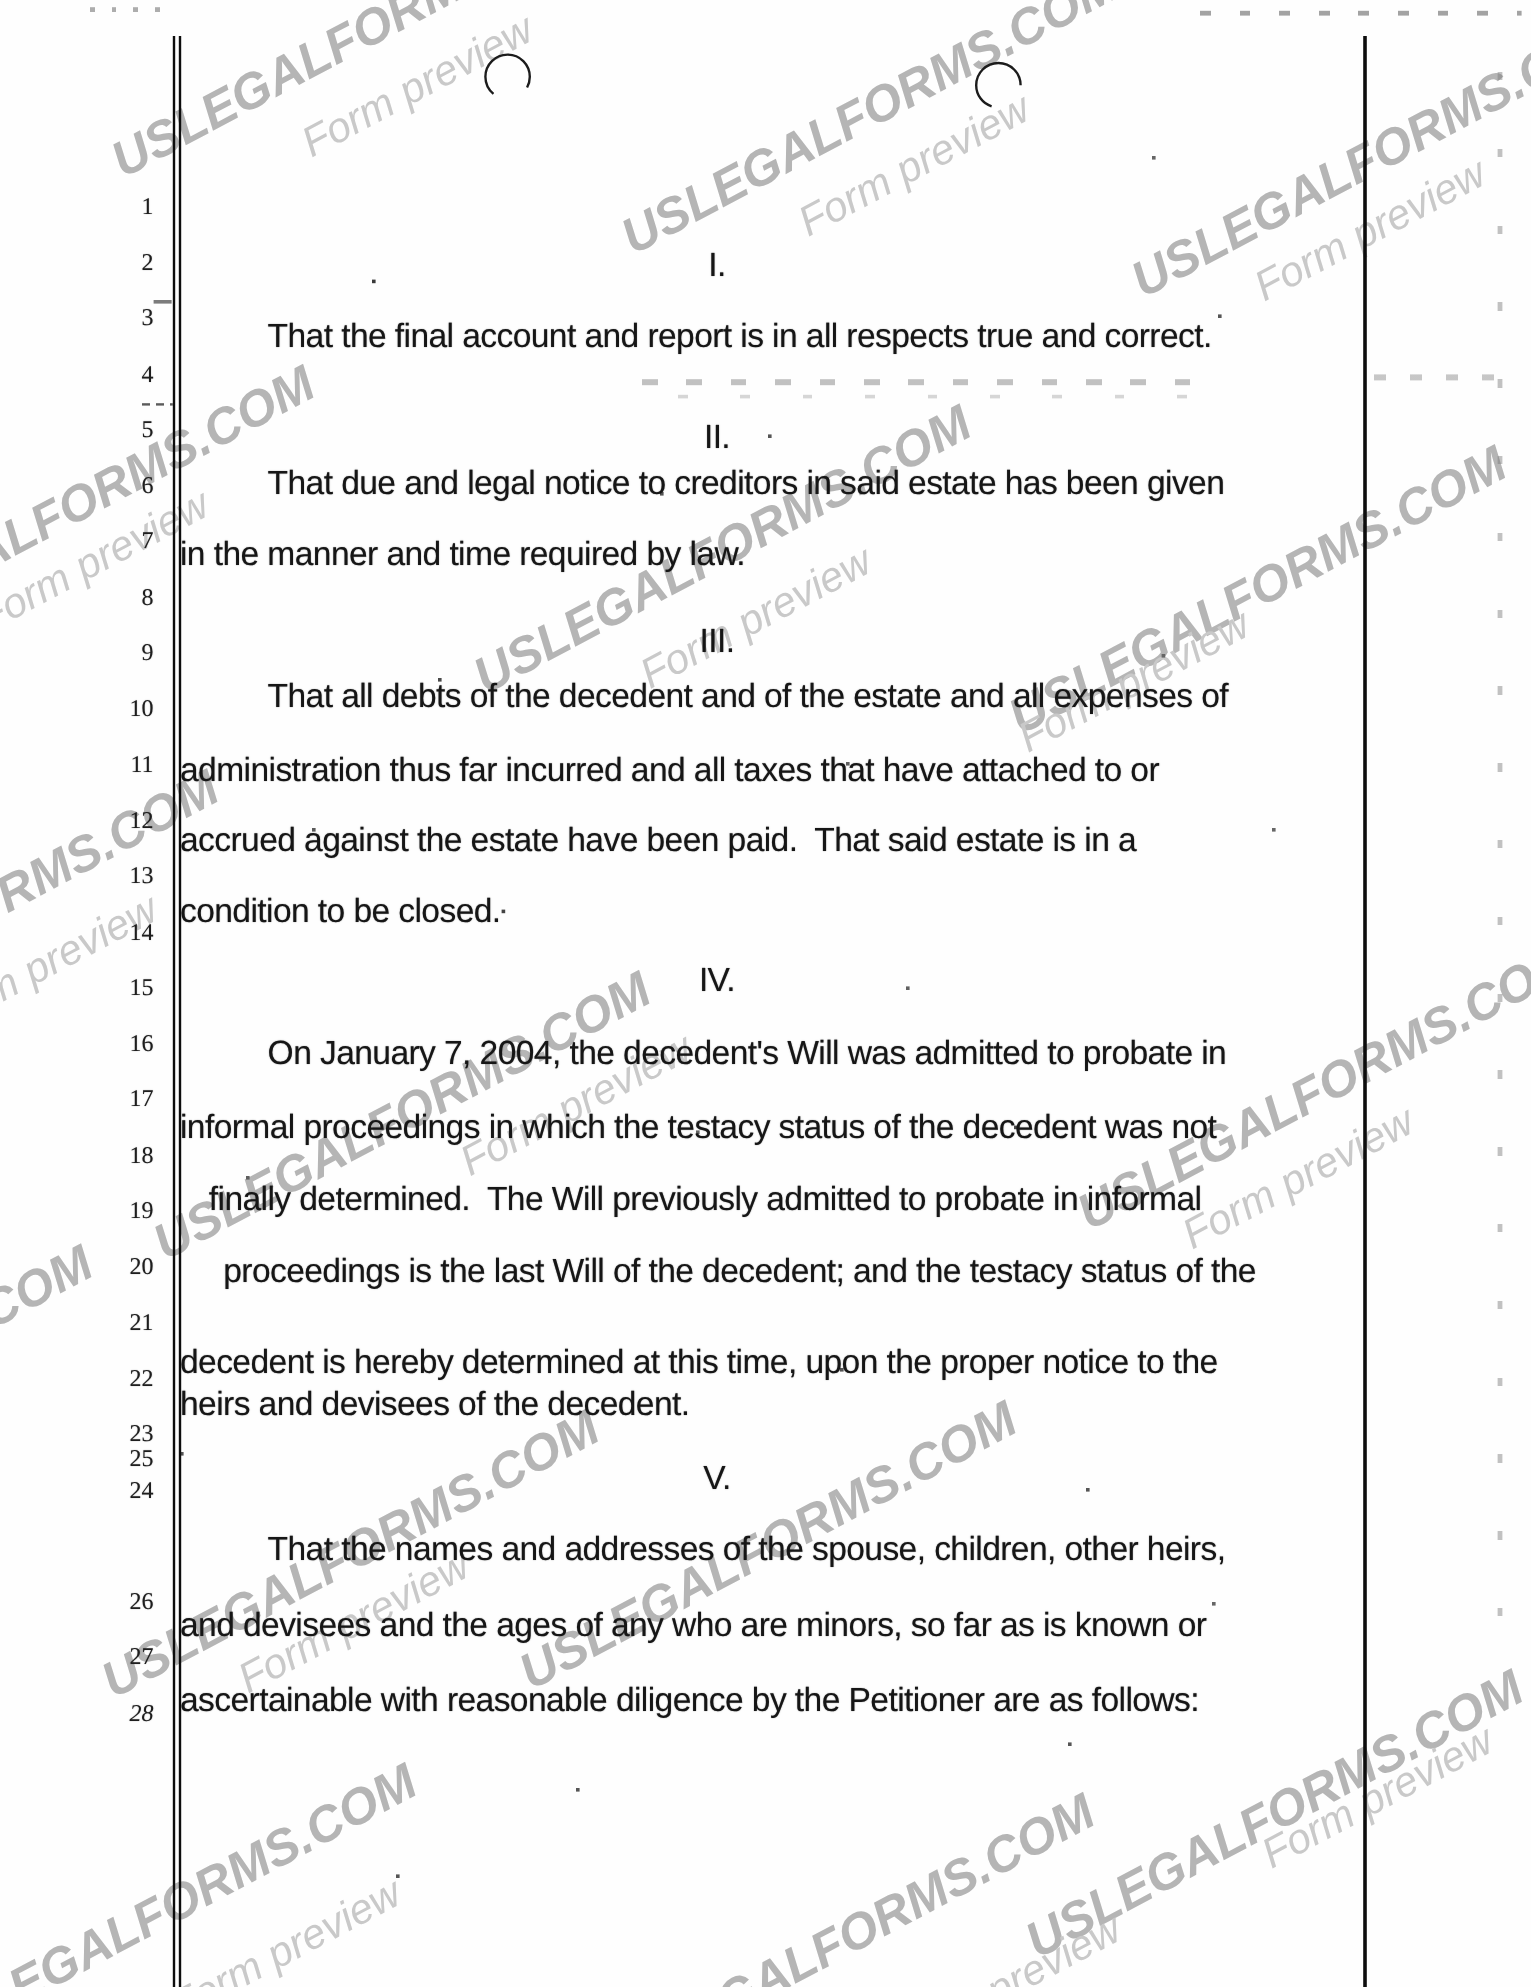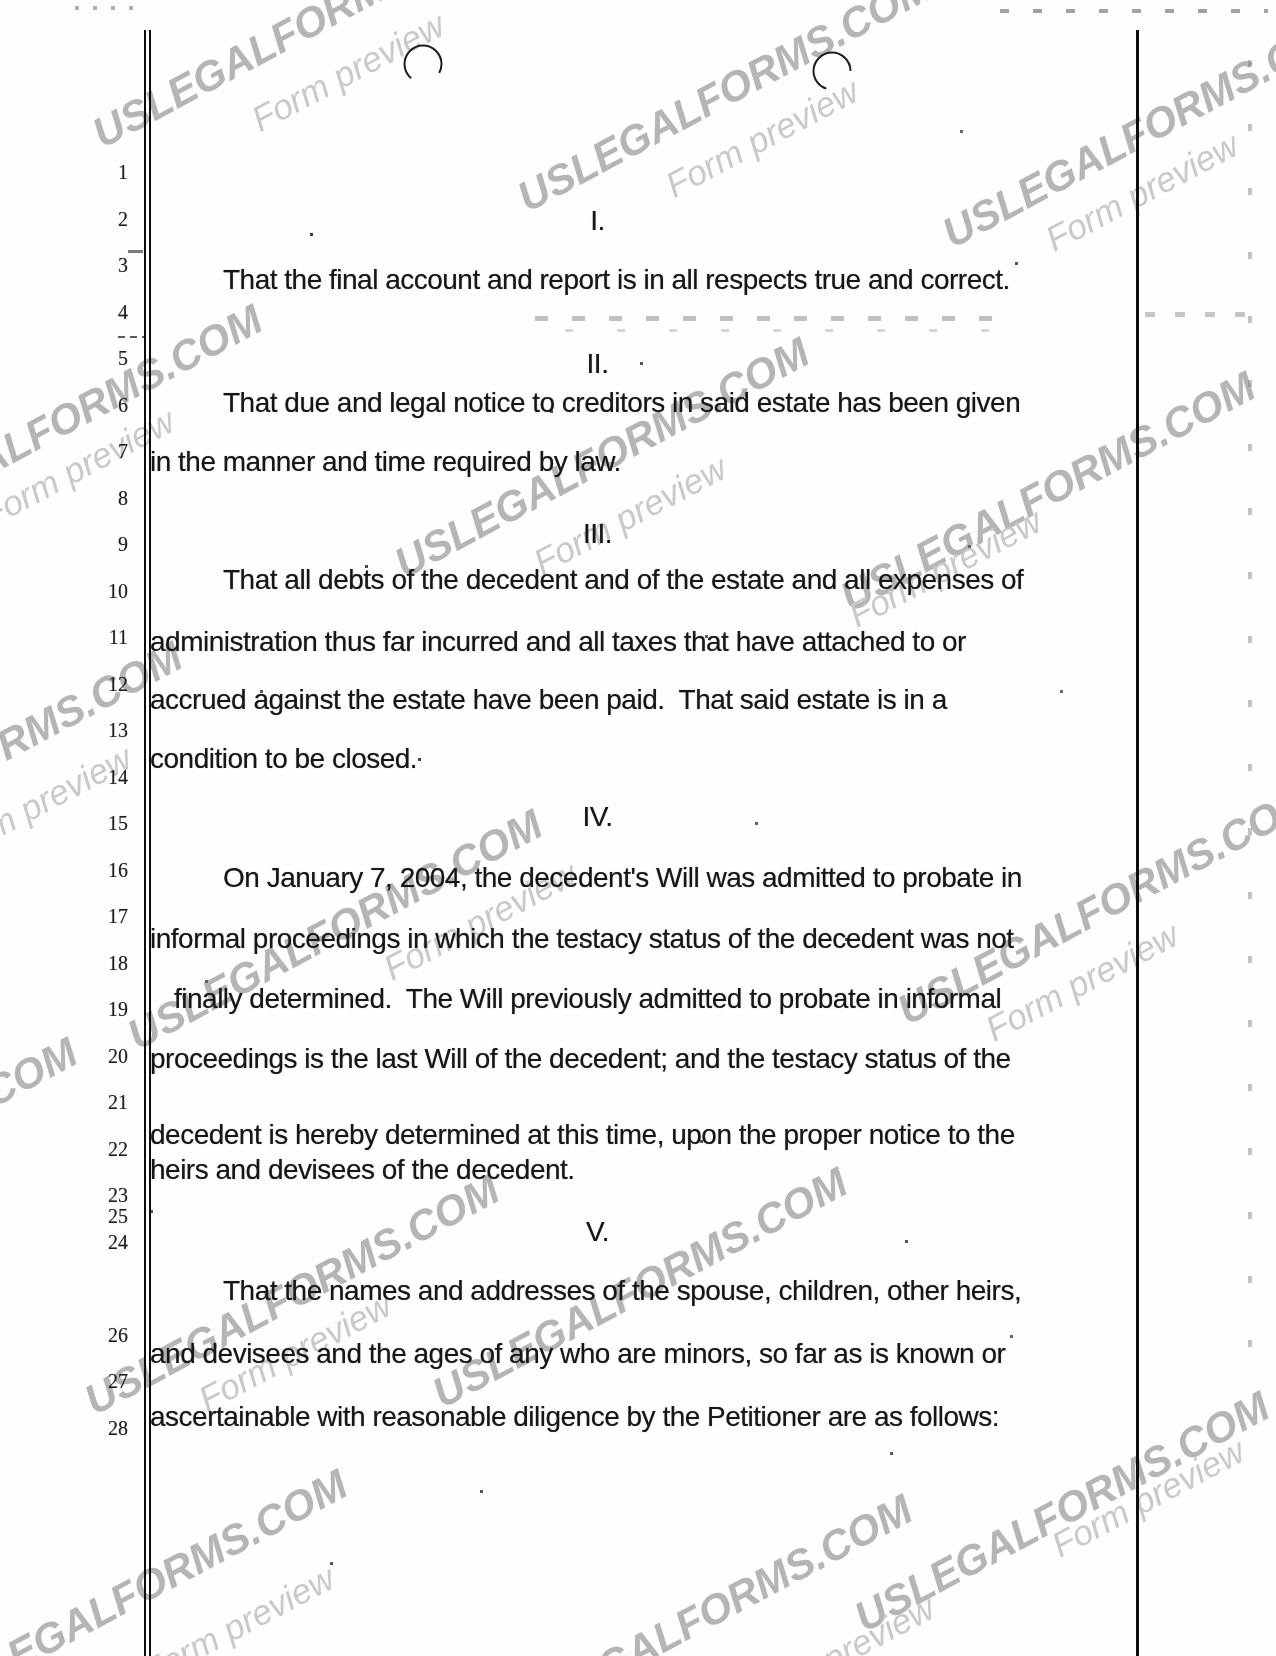--- a/index.html
+++ b/index.html
@@ -138,39 +138,39 @@
       <div class="line-no" style="top: 951.5px;">18</div>
       <div class="line-no" style="top: 998px;">19</div>
       <div class="line-no" style="top: 1044.5px;">20</div>
       <div class="line-no" style="top: 1091px;">21</div>
       <div class="line-no" style="top: 1137.5px;">22</div>
       <div class="line-no" style="top: 1184px;">23</div>
       <div class="line-no" style="top: 1230.5px;">24</div>
       <div class="line-no" style="top: 1205px;">25</div>
       <div class="line-no" style="top: 1323.5px;">26</div>
       <div class="line-no" style="top: 1370px;">27</div>
-      <div class="line-no" style="top: 1416.5px;">28</div>
+      <div class="line-no" style="top: 1416.5px; font-style: italic;">28</div>
     </div>
 
   <div id="body-layer">
       <div class="doc-line numeral" style="top: 205px;">I.</div>
       <div class="doc-line indent" style="top: 264px;">That the final account and report is in all respects true and correct.</div>
       <div class="doc-line numeral" style="top: 348px;">II.</div>
       <div class="doc-line indent" style="top: 387px;">That due and legal notice to creditors in said estate has been given</div>
       <div class="doc-line" style="top: 446px;">in the manner and time required by law.</div>
       <div class="doc-line numeral" style="top: 518px;">III.</div>
       <div class="doc-line indent" style="top: 564px;">That all debts of the decedent and of the estate and all expenses of</div>
       <div class="doc-line" style="top: 626px;">administration thus far incurred and all taxes that have attached to or</div>
       <div class="doc-line" style="top: 684px;">accrued against the estate have been paid.  That said estate is in a</div>
       <div class="doc-line" style="top: 743px;">condition to be closed.</div>
       <div class="doc-line numeral" style="top: 801px;">IV.</div>
       <div class="doc-line indent" style="top: 862px;">On January 7, 2004, the decedent's Will was admitted to probate in</div>
       <div class="doc-line" style="top: 923px;">informal proceedings in which the testacy status of the decedent was not</div>
       <div class="doc-line" style="top: 983px; margin-left: 24px;">finally determined.  The Will previously admitted to probate in informal</div>
-      <div class="doc-line" style="top: 1043px;">proceedings is the last Will of the decedent; and the testacy status of the</div>
+      <div class="doc-line" style="top: 1043px; padding-left: 36px;">proceedings is the last Will of the decedent; and the testacy status of the</div>
       <div class="doc-line" style="top: 1103px; margin-top: 16px;">decedent is hereby determined at this time, upon the proper notice to the</div>
       <div class="doc-line" style="top: 1154px;">heirs and devisees of the decedent.</div>
       <div class="doc-line numeral" style="top: 1216px;">V.</div>
       <div class="doc-line indent" style="top: 1275px;">That the names and addresses of the spouse, children, other heirs,</div>
       <div class="doc-line" style="top: 1338px;">and devisees and the ages of any who are minors, so far as is known or</div>
       <div class="doc-line" style="top: 1401px;">ascertainable with reasonable diligence by the Petitioner are as follows:</div>
     </div>
 
   <div class="art dashrow-a"></div>
   <div class="art dashrow-b"></div>

